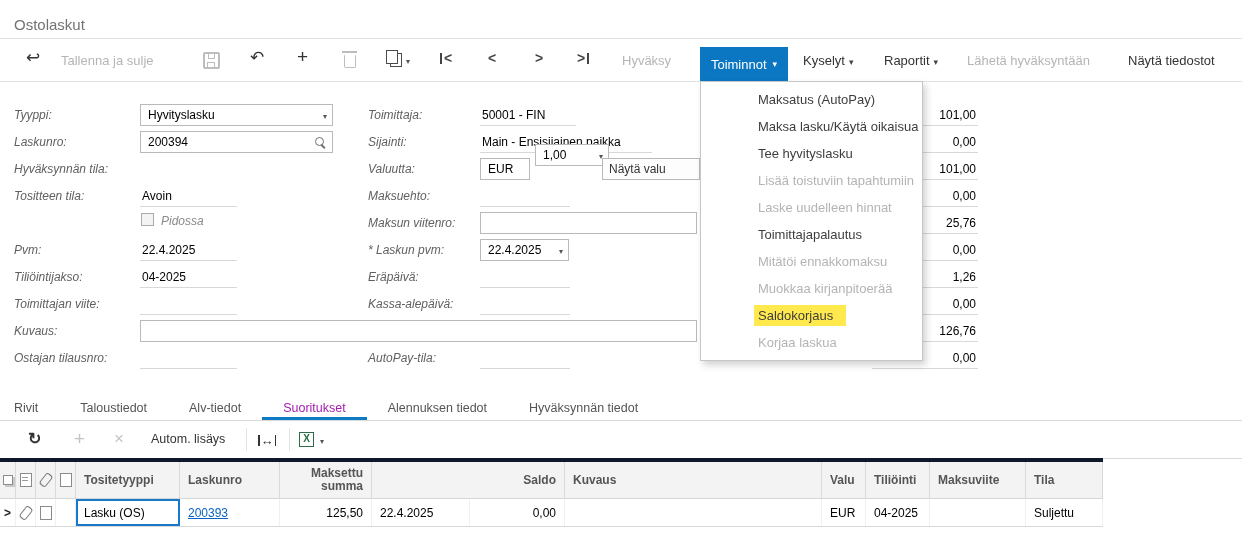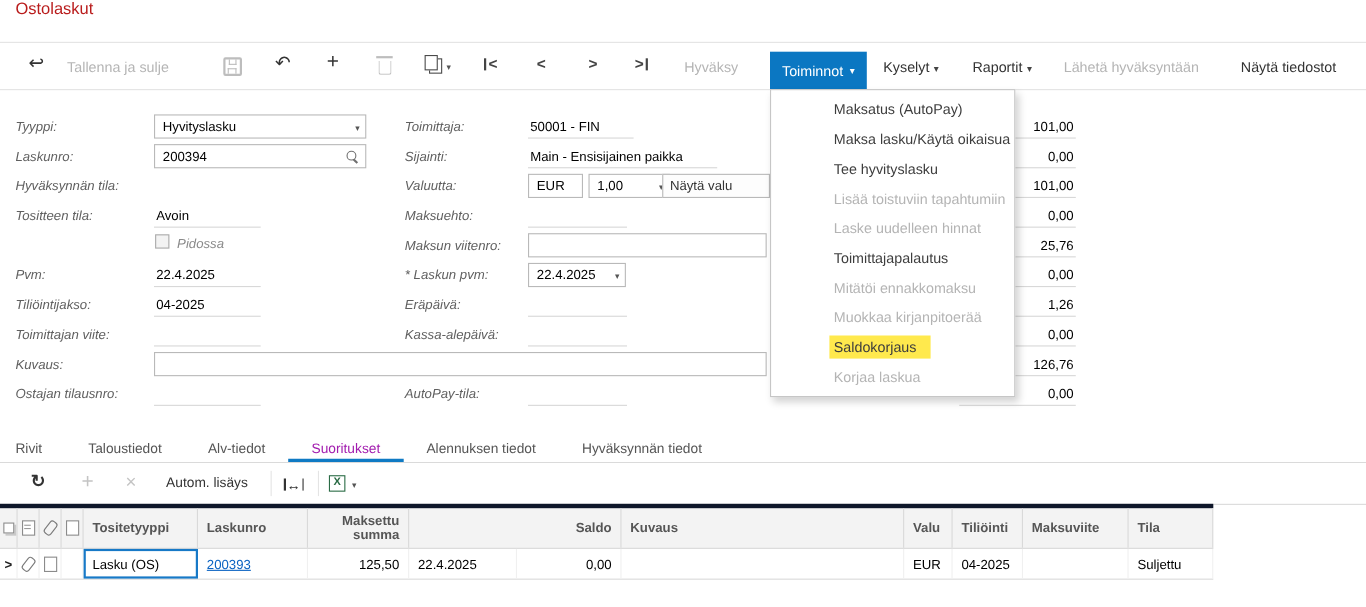--- a/index.html
+++ b/index.html
@@ -1,18 +1,18 @@
 <!DOCTYPE html>
 <html><head>
 <meta charset="utf-8">
 <style>
   html,body{margin:0;padding:0;background:#fff;}
   .stage{position:relative;width:1242px;height:552px;background:#fff;overflow:hidden;
          font-family:"Liberation Sans",sans-serif;font-size:12px;color:#333;}
-  .title{position:absolute;left:14px;top:0;font-size:15px;color:#b91c1c;white-space:nowrap;}
+  .title{position:absolute;left:14px;top:16px;font-size:15px;color:#737373;white-space:nowrap;}
 
   
   .toolbar{position:absolute;left:0;top:38px;width:1242px;height:42px;
            border-top:1px solid #e3e3e3;border-bottom:1px solid #e3e3e3;background:#fff;}
   .tbi{position:absolute;color:#333;line-height:1;}
   .tbt{position:absolute;font-size:13px;white-space:nowrap;cursor:default;}
   .tbt.dis{color:#b5b5b5;}
   .tbt.ena{color:#333;cursor:pointer;}
   .caret-d{font-size:9px;color:#444;margin-left:4px;}
   .nav{position:absolute;top:12px;display:flex;align-items:center;gap:2px;color:#444;cursor:pointer;}
@@ -185,21 +185,21 @@
   <div class="ro" style="left:140px;top:347px;width:97px"></div>
 
   <span class="lbl" style="left:368px;top:108px">Toimittaja:</span>
   <div class="ro" style="left:480px;top:104px;width:96px">50001 - FIN</div>
 
   <span class="lbl" style="left:368px;top:135px">Sijainti:</span>
   <div class="ro" style="left:480px;top:131px;width:172px">Main - Ensisijainen paikka</div>
 
   <span class="lbl" style="left:368px;top:162px">Valuutta:</span>
   <div class="inp noicon" style="left:480px;top:158px;width:50px">EUR</div>
-  <div class="inp" style="left:535px;top:158px;width:74px">
+  <div class="inp" style="left:535px;top:144px;width:74px">
     <span>1,00</span>
     <span class="caret-in">▾</span>
   </div>
   <div class="btn-sec" style="left:602px;top:158px;width:98px">Näytä valu</div>
 
   <span class="lbl" style="left:368px;top:189px">Maksuehto:</span>
   <div class="ro" style="left:480px;top:185px;width:90px"></div>
 
   <span class="lbl" style="left:368px;top:216px">Maksun viitenro:</span>
   <div class="inp noicon" style="left:480px;top:212px;width:217px"></div>

